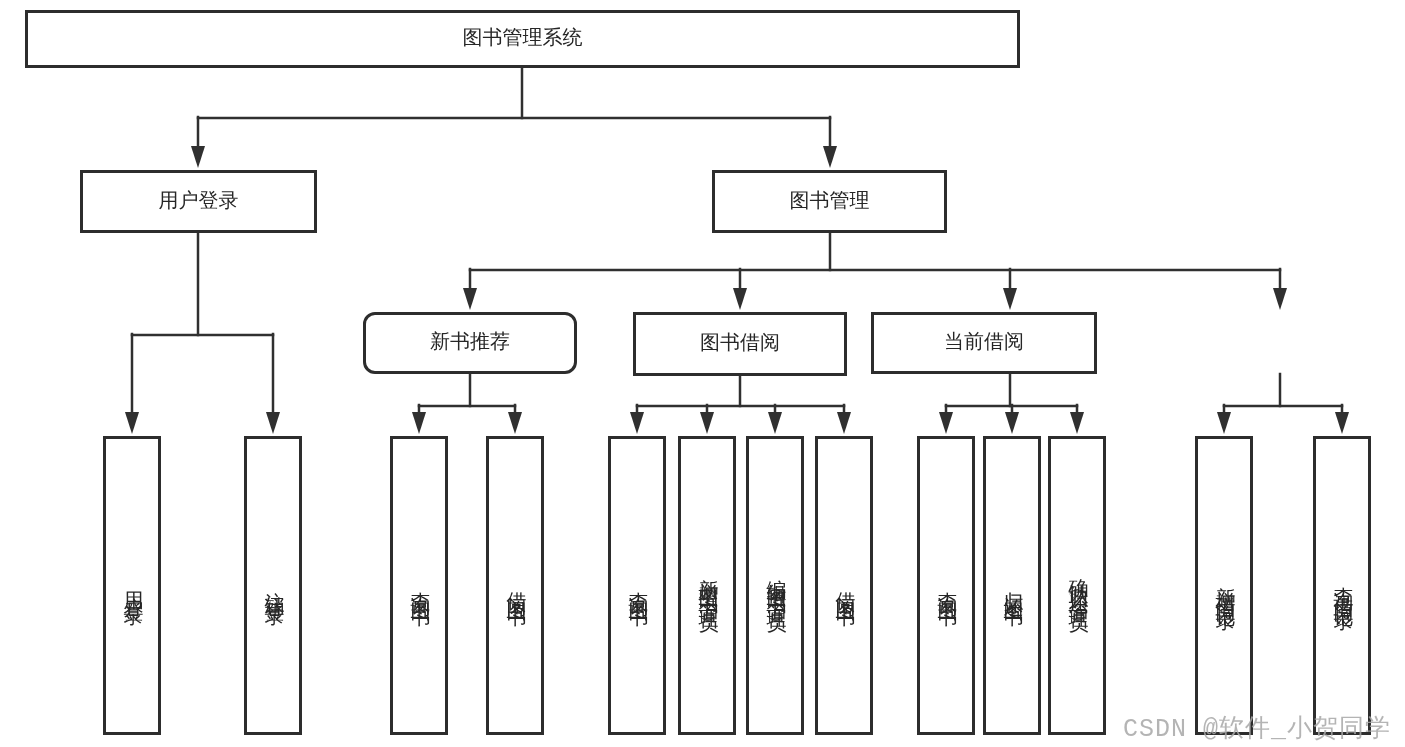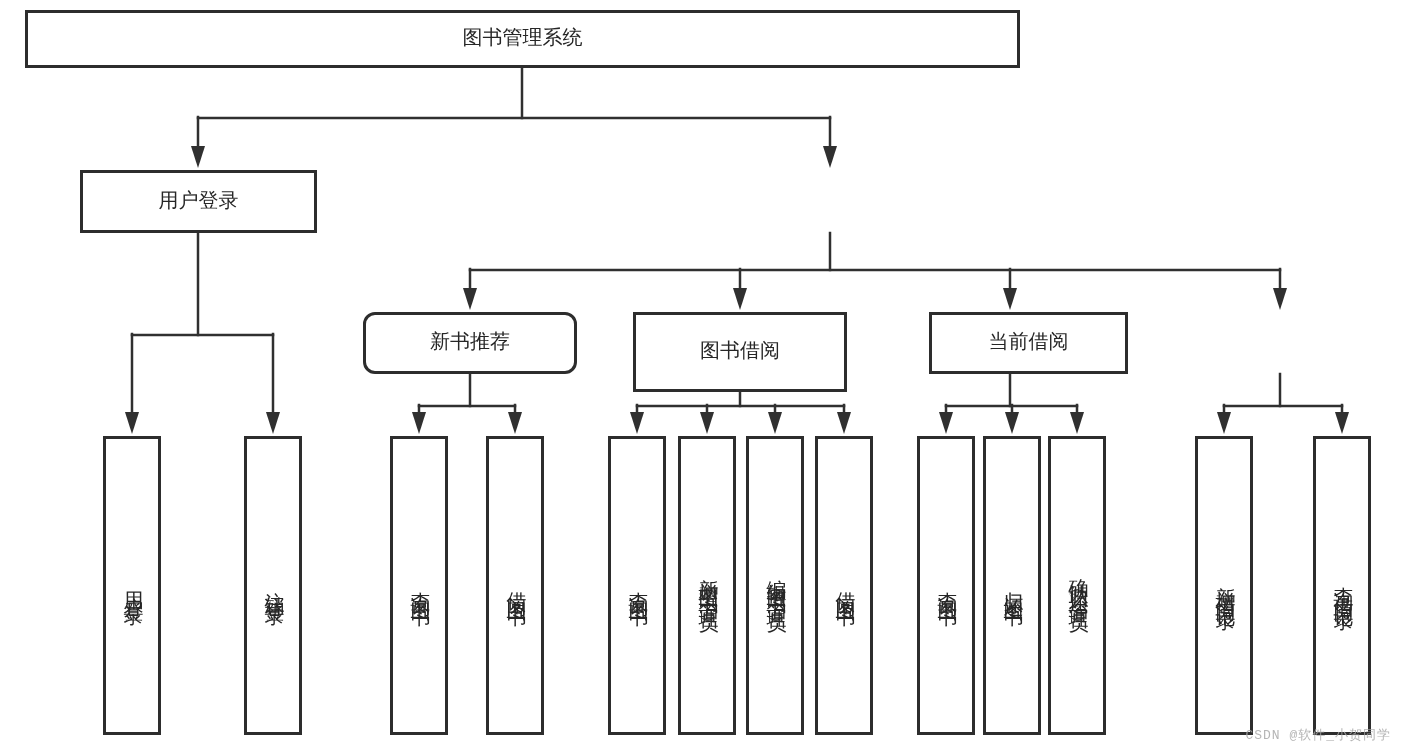--- a/index.html
+++ b/index.html
@@ -46,21 +46,21 @@
     writing-mode: vertical-rl;
     text-orientation: mixed;
     font-size: 20px;
     letter-spacing: 5px;
     line-height: 1;
   }
   .watermark {
     position: absolute;
     right: 14px;
     bottom: 3px;
-    font-size: 13px;
+    font-size: 25px;
     color: var(--watermark, #a8a8a8);
     opacity: 0.85;
     letter-spacing: 1px;
     white-space: nowrap;
   }
 </style>
 </head>
 <body>
 
 <div id="stage">
@@ -123,24 +123,25 @@
     <line x1="1224" y1="406" x2="1342" y2="406"></line>
     <line x1="1224" y1="405" x2="1224" y2="414"></line>
     <polygon points="1217,412 1231,412 1224,434"></polygon>
     <line x1="1342" y1="405" x2="1342" y2="414"></line>
     <polygon points="1335,412 1349,412 1342,434"></polygon>
   </svg>
 
   <div class="node" style="left:25px; top:10px; width:995px; height:58px;">图书管理系统</div>
 
   <div class="node" style="left:80px; top:170px; width:237px; height:63px;">用户登录</div>
+  <div class="node" style="left:712px; top:170px; width:235px; height:63px;">图书管理</div>
 
   <div class="node" style="left:363px; top:312px; width:214px; height:62px;border-radius:12px;">新书推荐</div>
-  <div class="node" style="left:633px; top:312px; width:214px; height:80px;">图书借阅</div>
-  <div class="node" style="left:929px; top:312px; width:199px; height:62px;">当前借阅</div>
+  <div class="node" style="left:633px; top:312px; width:214px; height:64px;">图书借阅</div>
+  <div class="node" style="left:871px; top:312px; width:226px; height:62px;">当前借阅</div>
 
   <div class="node leaf" style="left:103px; top:436px; width:58px; height:299px;">用户登录</div>
   <div class="node leaf" style="left:244px; top:436px; width:58px; height:299px;">注销登录</div>
 
   <div class="node leaf" style="left:390px; top:436px; width:58px; height:299px;">查询图书</div>
   <div class="node leaf" style="left:486px; top:436px; width:58px; height:299px;">借阅图书</div>
 
   <div class="node leaf" style="left:608px; top:436px; width:58px; height:299px;">查询图书</div>
   <div class="node leaf" style="left:678px; top:436px; width:58px; height:299px;">新增图书（管理员）</div>
   <div class="node leaf" style="left:746px; top:436px; width:58px; height:299px;">编辑图书（管理员）</div>

